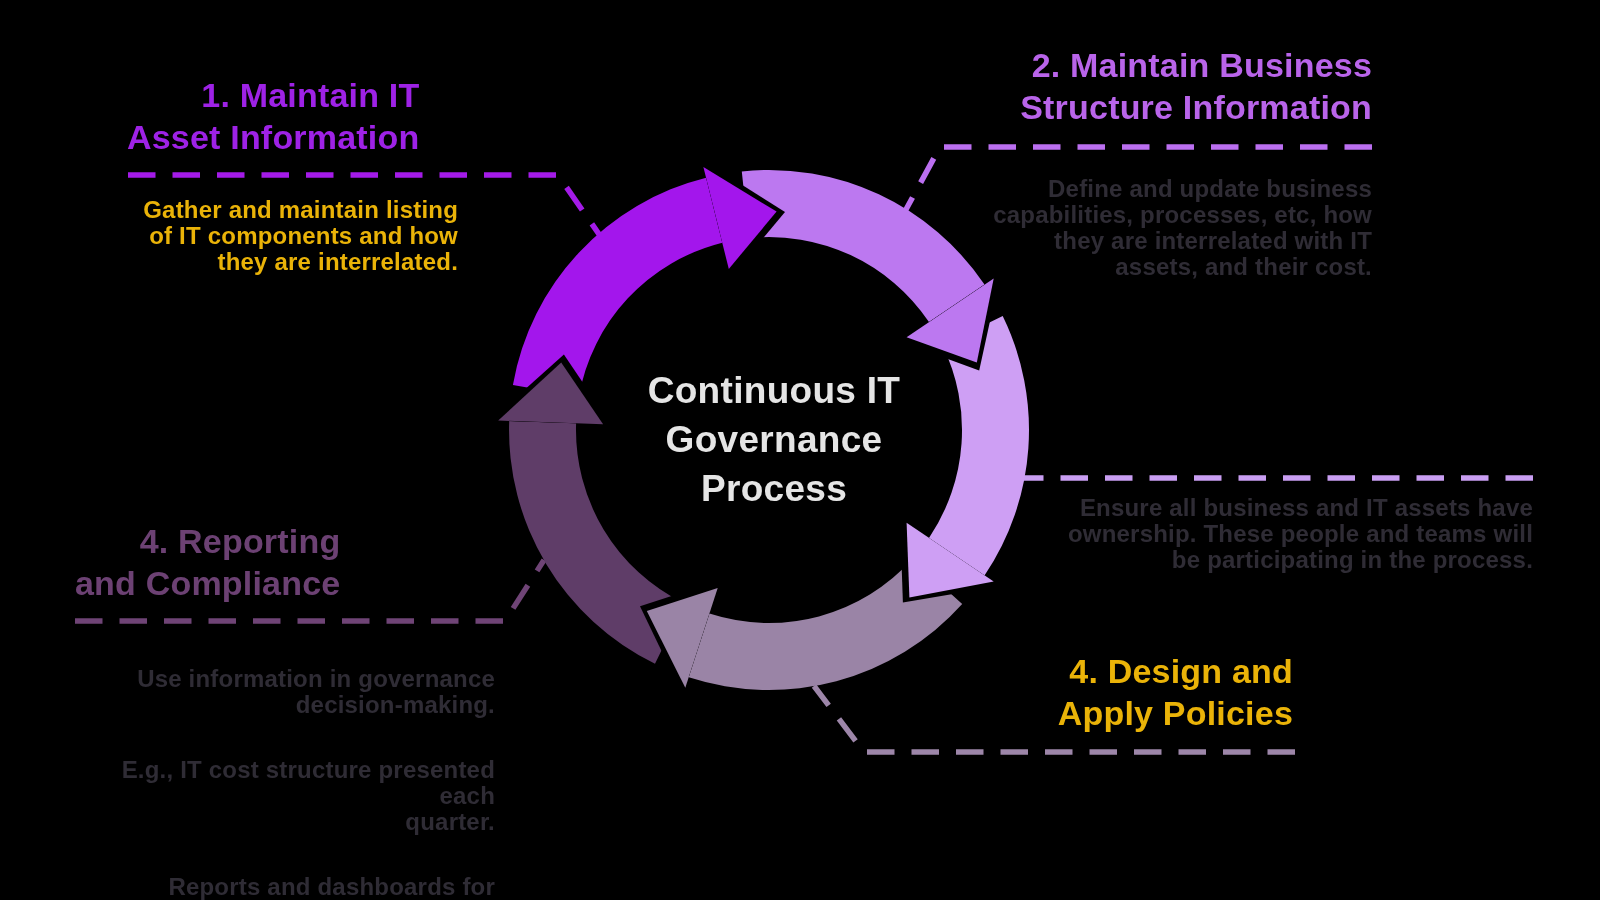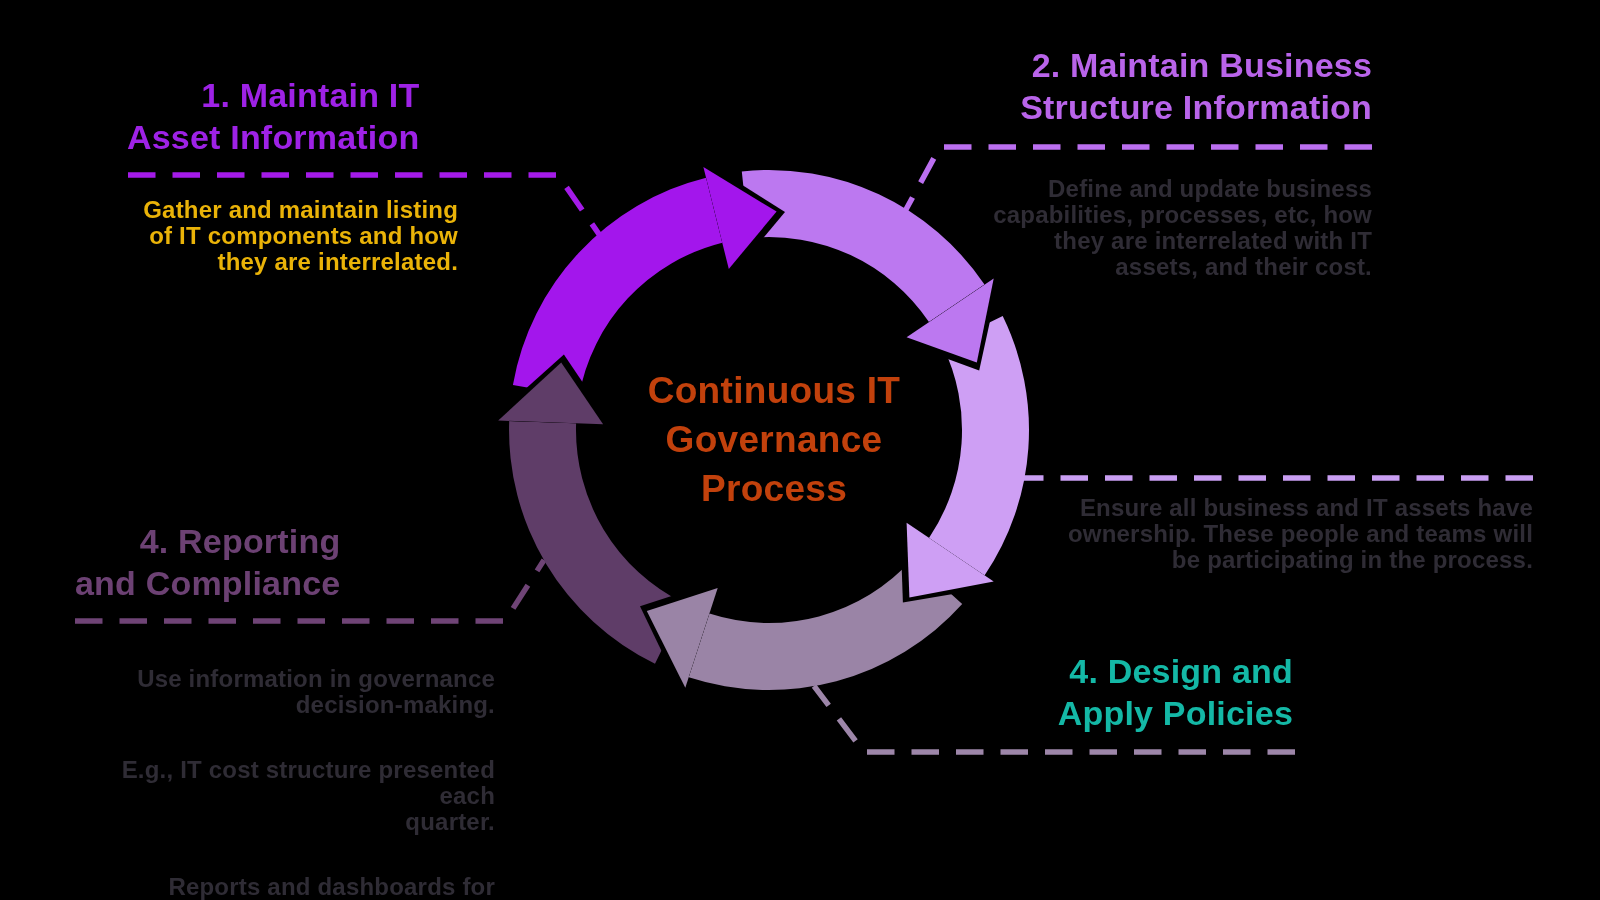--- a/index.html
+++ b/index.html
@@ -96,42 +96,42 @@
       <path d="M1000.3,274 L979.2,370.5 L900,341.6 Z" fill="#000000"></path>
       <path d="M993.7,278.5 L976.8,362.5 L906.6,337.2 Z" fill="#BC78F0"></path>
       <path d="M1000.3,586 L902.9,602.6 L900,518.4 Z" fill="#000000"></path>
       <path d="M993.7,581.5 L909.4,597.4 L906.6,522.8 Z" fill="#CE9FF4"></path>
       <path d="M682.8,695.3 L640,606.3 L720.2,580.3 Z" fill="#000000"></path>
       <path d="M685.3,687.7 L646.8,611.1 L717.7,587.9 Z" fill="#9A84A6"></path>
       <path d="M490.2,420.3 L563.9,354.6 L611.1,424.5 Z" fill="#000000"></path>
       <path d="M498.2,420.5 L561.2,362.5 L603.1,424.2 Z" fill="#5F3D68"></path>
     </svg>
 
-  <div class="txt" id="center-label" style="color: #c2410c;">Continuous IT
+  <div class="txt" id="center-label" style="color: #e5e5e5;">Continuous IT
 Governance
 Process</div>
 
   <div class="txt sec-title align-left" id="s1-title" style="color: rgb(158, 34, 230);">1. Maintain IT
 Asset Information</div>
   <div class="txt sec-body align-left" id="s1-body" style="color: #eab308;">Gather and maintain listing
 of IT components and how
 they are interrelated.</div>
 
   <div class="txt sec-title align-right" id="s2-title" style="color: rgb(185, 100, 234);">2. Maintain Business
 Structure Information</div>
   <div class="txt sec-body align-right" id="s2-body" style="color: rgb(47, 44, 53);">Define and update business
 capabilities, processes, etc, how
 they are interrelated with IT
 assets, and their cost.</div>
 
   <div class="txt sec-body align-right" id="s3-body" style="color: rgb(47, 44, 53);">Ensure all business and IT assets have
 ownership. These people and teams will
 be participating in the process.</div>
 
-  <div class="txt sec-title align-right" id="s4-title" style="color: #14b8a6;">4. Design and
+  <div class="txt sec-title align-right" id="s4-title" style="color: #eab308;">4. Design and
 Apply Policies</div>
 
   <div class="txt sec-title align-left" id="s5-title" style="color: rgb(108, 65, 115);">4. Reporting
 and Compliance</div>
   <div class="txt sec-body align-left" id="s5-body" style="color: rgb(47, 44, 53);">
     <p>Use information in governance
 decision-making.</p>
     <p>E.g., IT cost structure presented each
 quarter.</p>
     <p>Reports and dashboards for policies

